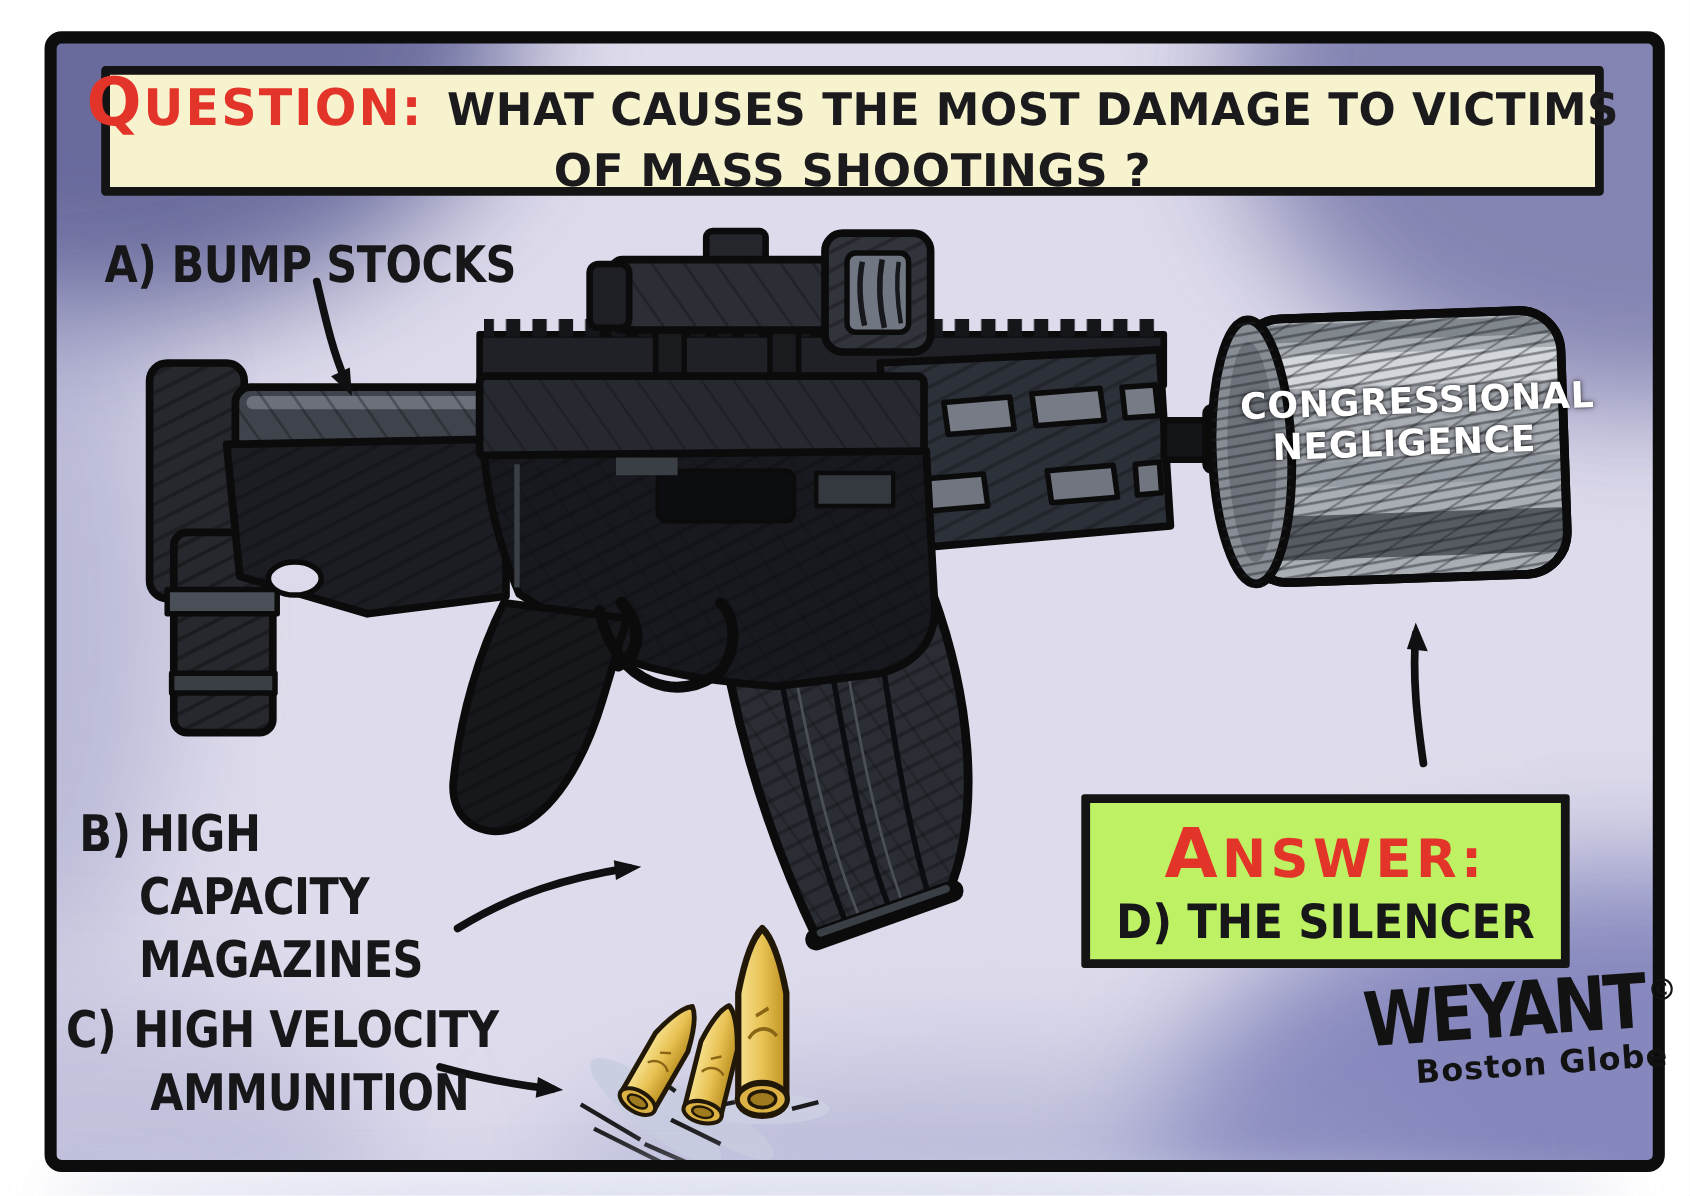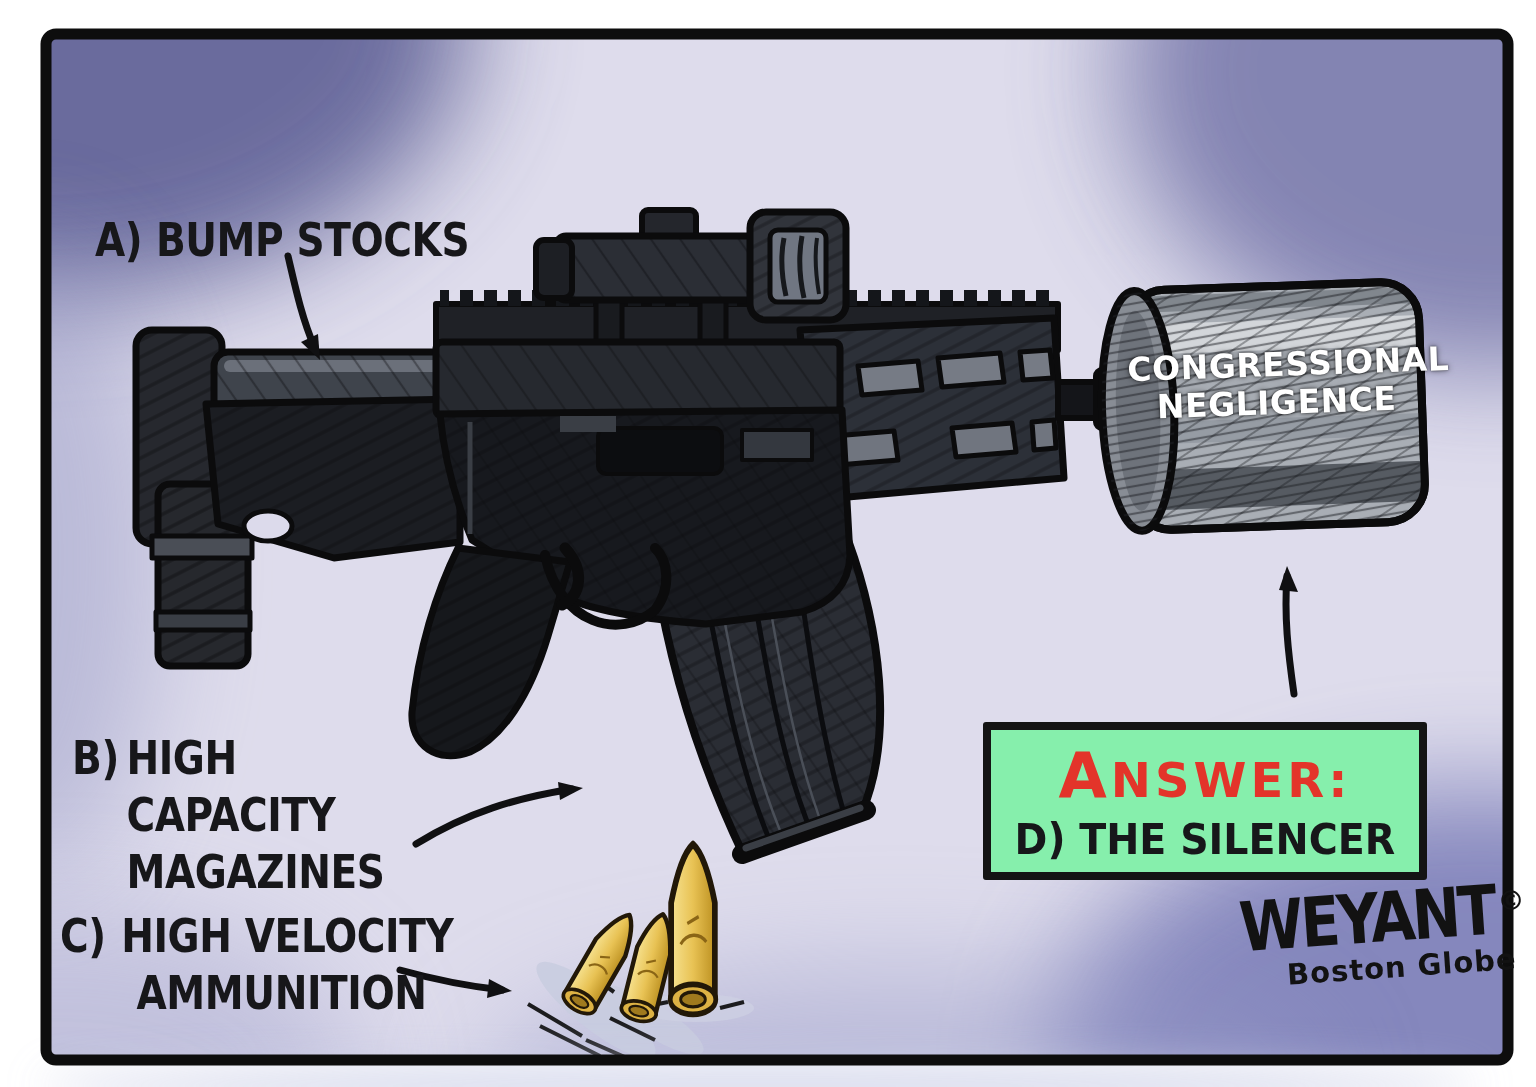--- a/index.html
+++ b/index.html
@@ -49,21 +49,21 @@
     color: #ffffff; font-weight: 700; font-size: 33px; line-height: 38px;
     letter-spacing: 0.5px; transform: rotate(-2deg);
     text-shadow: 0 0 6px rgba(0,0,0,0.55), 0 0 2px rgba(0,0,0,0.7);
     white-space: nowrap;
   }
 
   
   .answer-box {
     left: 983px; top: 722px; width: 444px; height: 158px;
     box-sizing: border-box; border: 8px solid #141414; border-radius: 3px;
-    background: #86efac; display: flex; flex-direction: column;
+    background: #bef264; display: flex; flex-direction: column;
     align-items: center; justify-content: center; gap: 2px;
   }
   .a-label {
     display: inline-block; color: #e3342a; font-weight: 700;
     font-size: 48px; letter-spacing: 4px;
   }
   .a-label::first-letter { font-size: 1.3em; }
   .a-text {
     color: #17171a; font-weight: 700; font-size: 43px;
     transform: scaleX(0.92); white-space: nowrap;
@@ -293,20 +293,26 @@
         <path d="M 1294,694 C 1288,652 1284,616 1287,576"></path>
         <polygon points="1287,566 1298,592 1279,590" fill="#101012" stroke="none"></polygon>
       </g>
     </g>
 
     <ellipse cx="760" cy="1086" rx="720" ry="24" fill="#c9cde6" opacity="0.75" filter="url(#soft2)"></ellipse>
 
     <rect x="46" y="34" width="1462" height="1026" rx="10" fill="none" stroke="#0d0d0d" stroke-width="11"></rect>
   </svg>
 
+  <div class="abs question-box">
+    <div class="q-line1">
+      <span class="q-label">QUESTION:</span><span class="q-text">WHAT CAUSES THE MOST DAMAGE TO VICTIMS</span>
+    </div>
+    <div class="q-text">OF MASS SHOOTINGS ?</div>
+  </div>
 
   <div class="abs option option-a">
     <div class="row">
       <span class="marker">A)</span>
       <span>BUMP STOCKS</span>
     </div>
   </div>
 
   <div class="abs option option-b">
     <div class="row">

